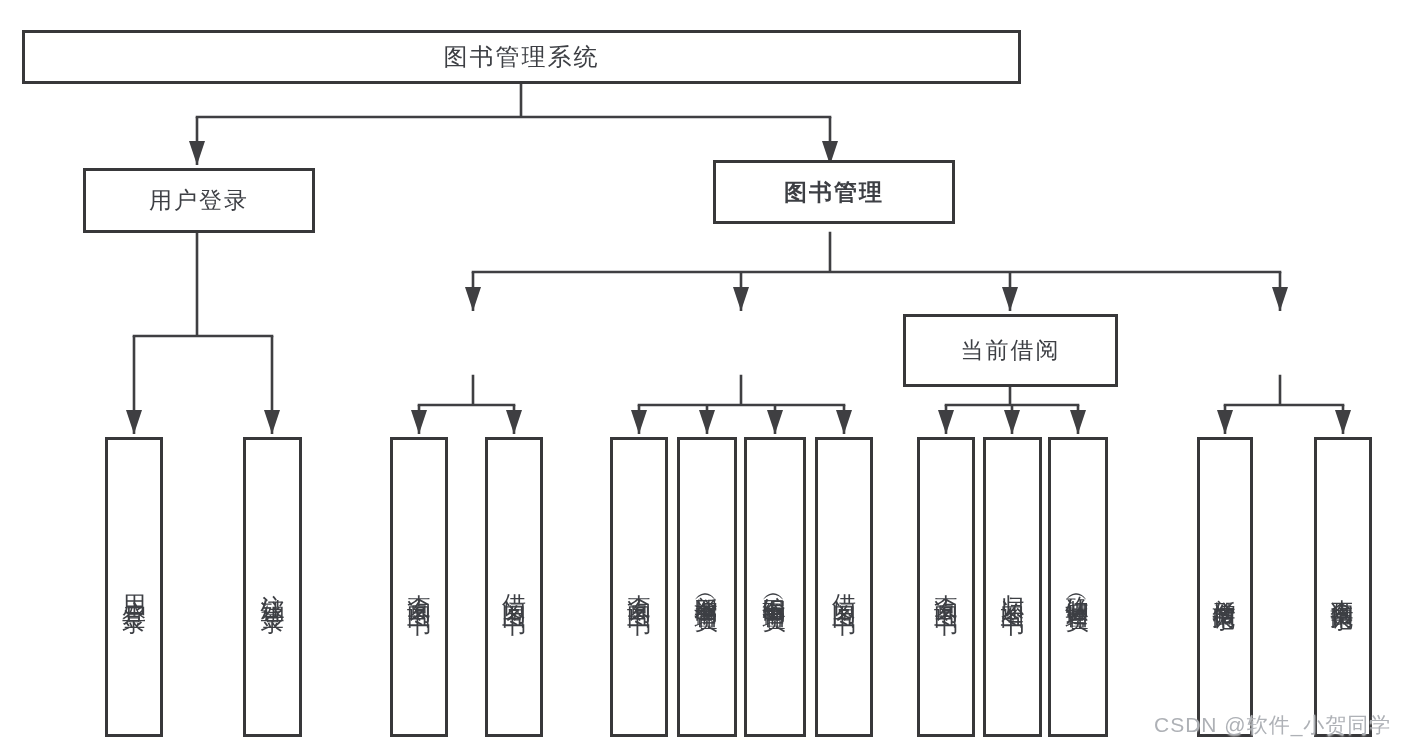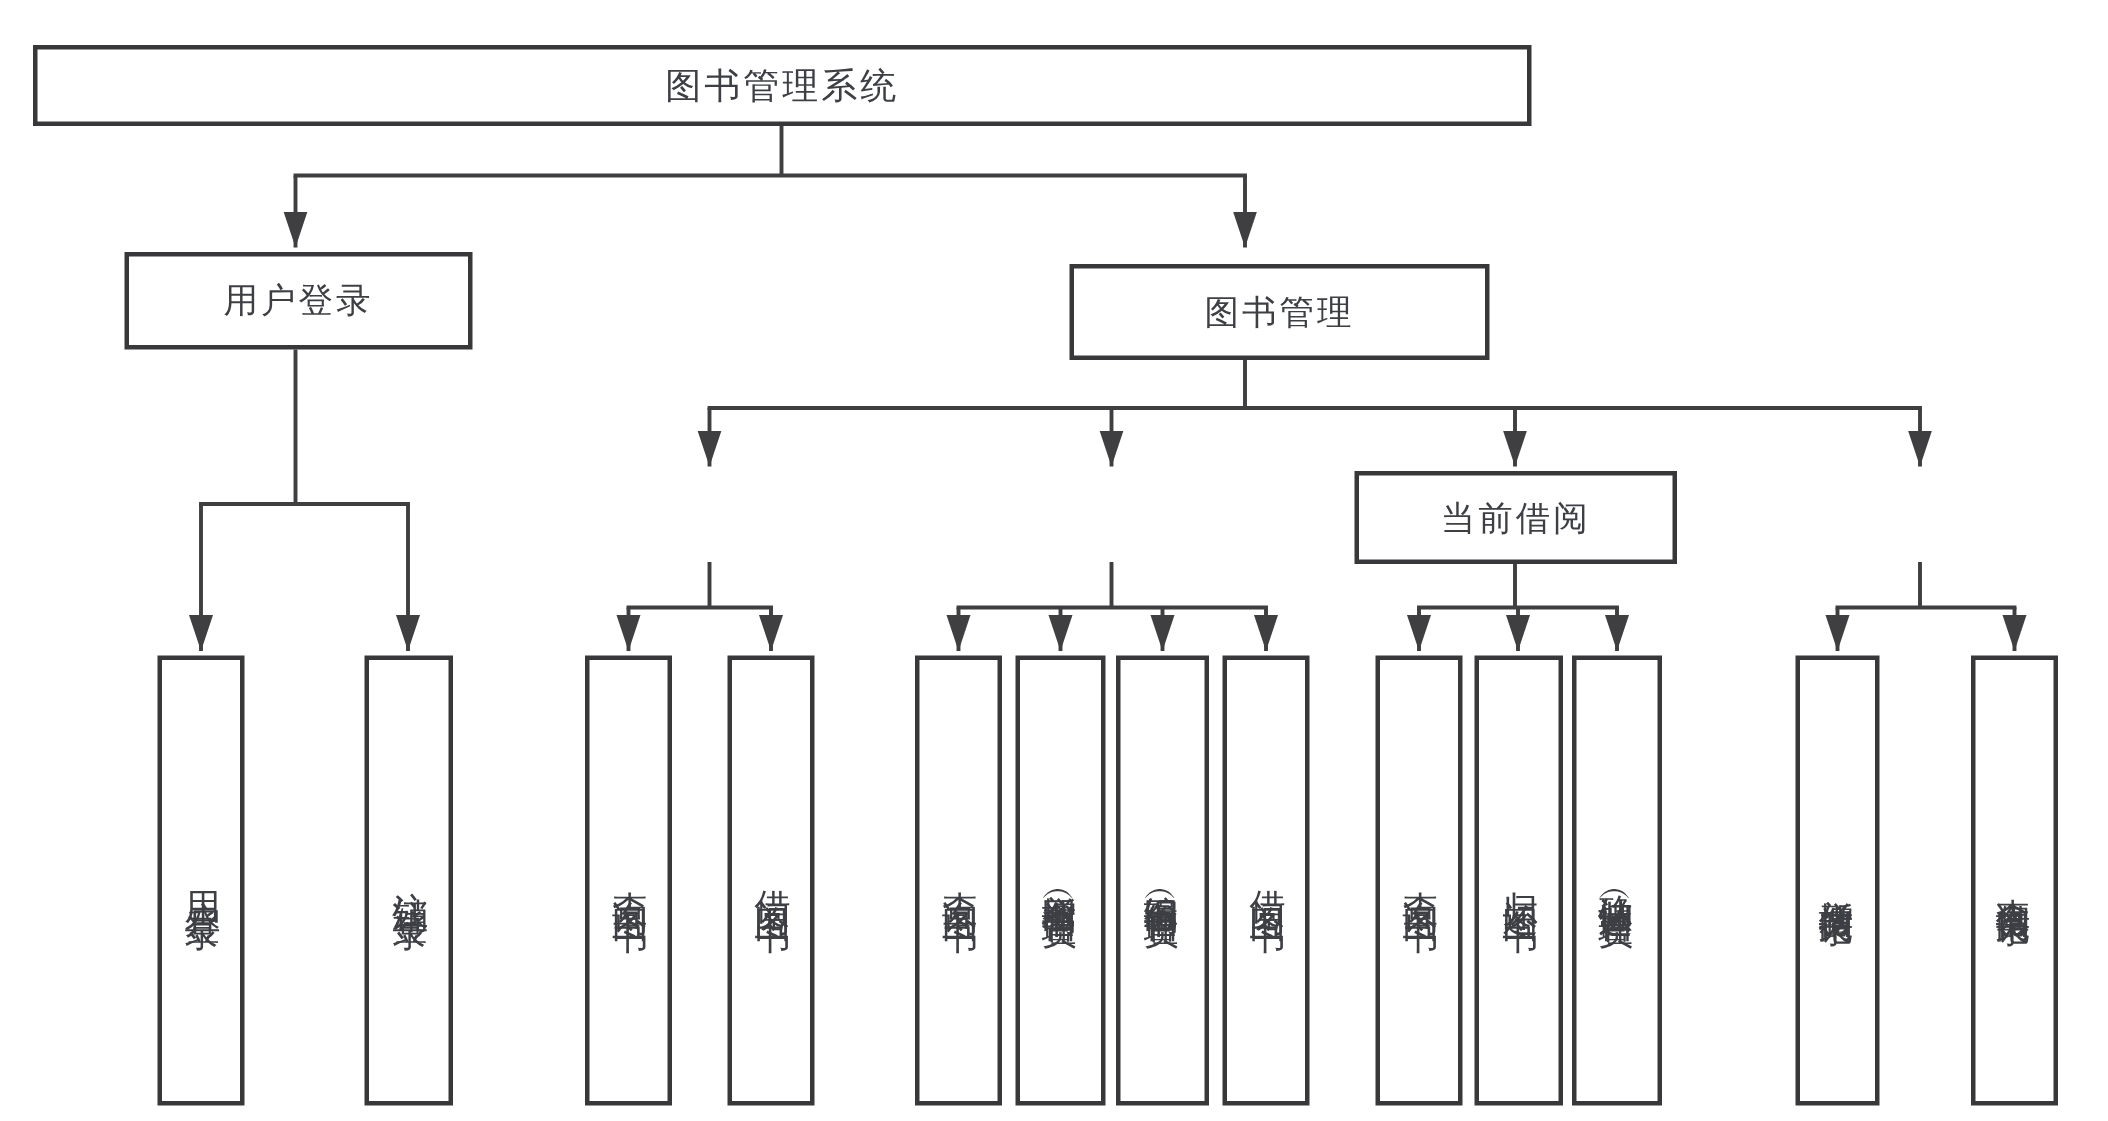--- a/index.html
+++ b/index.html
@@ -68,36 +68,37 @@
       <path d="M1012 405 V434"></path>
       <path d="M1078 405 V434"></path>
       <path d="M1225 405 V434"></path>
       <path d="M1343 405 V434"></path>
     </g>
   </svg>
 
   <div class="box title-box" style="left:22px;top:30px;width:999px;height:54px;">图书管理系统</div>
 
   <div class="box" style="left:83px;top:168px;width:232px;height:65px;">用户登录</div>
-  <div class="box" style="left:713px;top:176px;width:280px;height:64px;">图书管理</div>
+  <div class="box" style="left:713px;top:160px;width:242px;height:64px;font-weight:bold;">图书管理</div>
 
-  <div class="box" style="left:903px;top:314px;width:215px;height:62px;">当前借阅</div>
+  <div class="box" style="left:903px;top:314px;width:215px;height:73px;">当前借阅</div>
 
   <div class="box leaf" style="left:105px;top:437px;width:58px;height:300px;">用户登录</div>
   <div class="box leaf" style="left:243px;top:437px;width:59px;height:300px;">注销登录</div>
 
   <div class="box leaf" style="left:390px;top:437px;width:58px;height:300px;">查询图书</div>
   <div class="box leaf" style="left:485px;top:437px;width:58px;height:300px;">借阅图书</div>
 
   <div class="box leaf" style="left:610px;top:437px;width:58px;height:300px;">查询图书</div>
   <div class="box leaf long" style="left:677px;top:437px;width:60px;height:300px;">新增图书（管理员）</div>
   <div class="box leaf long" style="left:744px;top:437px;width:62px;height:300px;">编辑图书（管理员）</div>
   <div class="box leaf" style="left:815px;top:437px;width:58px;height:300px;">借阅图书</div>
 
   <div class="box leaf" style="left:917px;top:437px;width:58px;height:300px;">查询图书</div>
   <div class="box leaf" style="left:983px;top:437px;width:59px;height:300px;">归还图书</div>
   <div class="box leaf long" style="left:1048px;top:437px;width:60px;height:300px;">确认归还（管理员）</div>
 
   <div class="box leaf long" style="left:1197px;top:437px;width:56px;height:300px;">新增借阅记录</div>
   <div class="box leaf long" style="left:1314px;top:437px;width:58px;height:300px;">查询借阅记录</div>
 
+  <div class="watermark">CSDN @软件_小贺同学</div>
 
 </div>
 
 </body></html>

